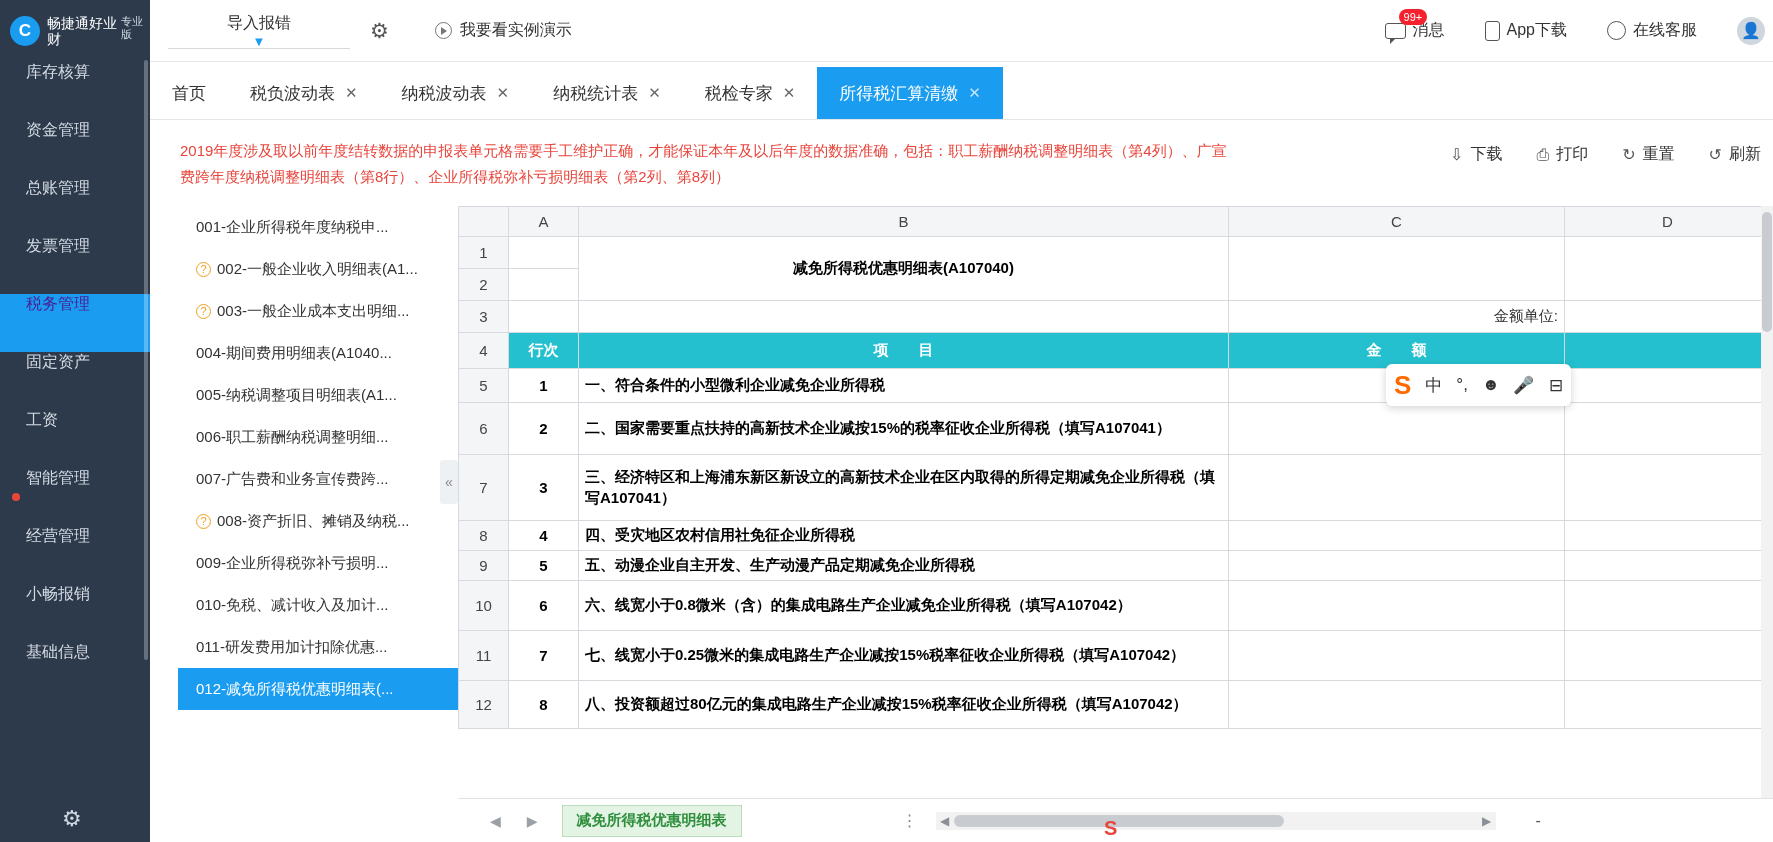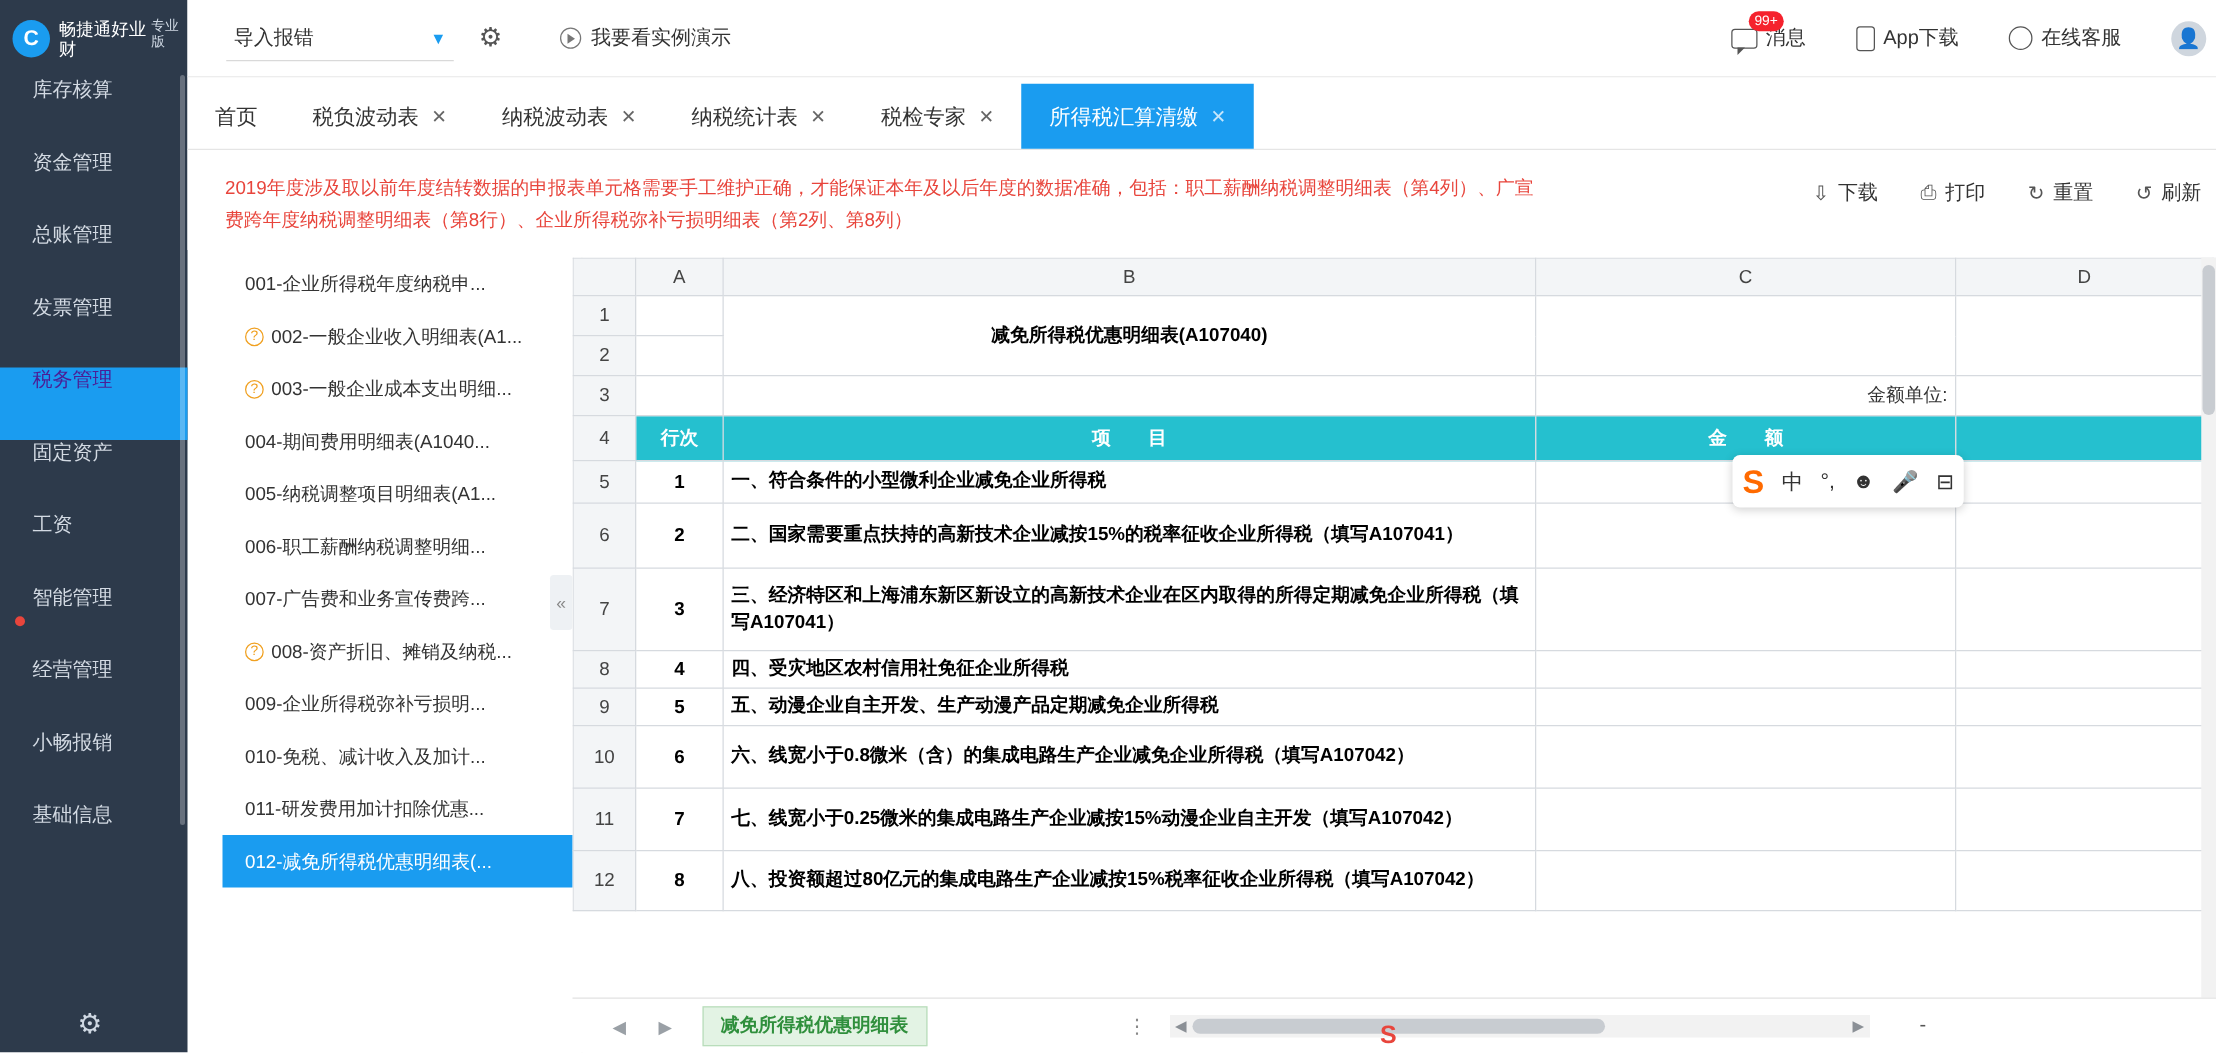--- a/index.html
+++ b/index.html
@@ -44,23 +44,23 @@
     position:absolute; right:2px; top:60px; width:4px; height:600px;
     background:rgba(255,255,255,0.28); border-radius:2px;
   }
 
   
   .topbar {
     position:absolute; left:150px; top:0; width:1623px; height:62px;
     background:#fff; border-bottom:1px solid #e8e8e8; display:flex; align-items:center;
   }
   .module-select {
-    margin-left:31px; width:182px; height:36px; border-bottom:1px solid #d9d9d9;
+    margin-left:18px; width:182px; height:36px; border-bottom:1px solid #d9d9d9;
     display:flex; align-items:center; justify-content:space-between;
-    font-size:16px; color:#333; padding:0 6px;
+    font-size:16px; color:#333; padding:0 6px;flex-direction:column;
   }
   .caret { color:#1a9cf0; font-size:13px; }
   .top-gear { margin-left:20px; font-size:21px; color:#555; }
   .demo-link { margin-left:46px; display:flex; align-items:center; gap:8px; font-size:16px; color:#333; }
   .circle-play {
     width:17px; height:17px; border:1.6px solid #777; border-radius:50%;
     position:relative;
   }
   .circle-play::after {
     content:""; position:absolute; left:5px; top:3.5px;
@@ -448,21 +448,21 @@
       <tr>
         <td class="rowhead" style="height:50px">10</td>
         <td class="idx">6</td>
         <td class="itm">六、线宽小于0.8微米（含）的集成电路生产企业减免企业所得税（填写A107042）</td>
         <td></td>
         <td></td>
       </tr>
       <tr>
         <td class="rowhead" style="height:50px">11</td>
         <td class="idx">7</td>
-        <td class="itm">七、线宽小于0.25微米的集成电路生产企业减按15%动漫企业自主开发（填写A107042）</td>
+        <td class="itm">七、线宽小于0.25微米的集成电路生产企业减按15%税率征收企业所得税（填写A107042）</td>
         <td></td>
         <td></td>
       </tr>
       <tr>
         <td class="rowhead" style="height:48px">12</td>
         <td class="idx">8</td>
         <td class="itm">八、投资额超过80亿元的集成电路生产企业减按15%税率征收企业所得税（填写A107042）</td>
         <td></td>
         <td></td>
       </tr>

